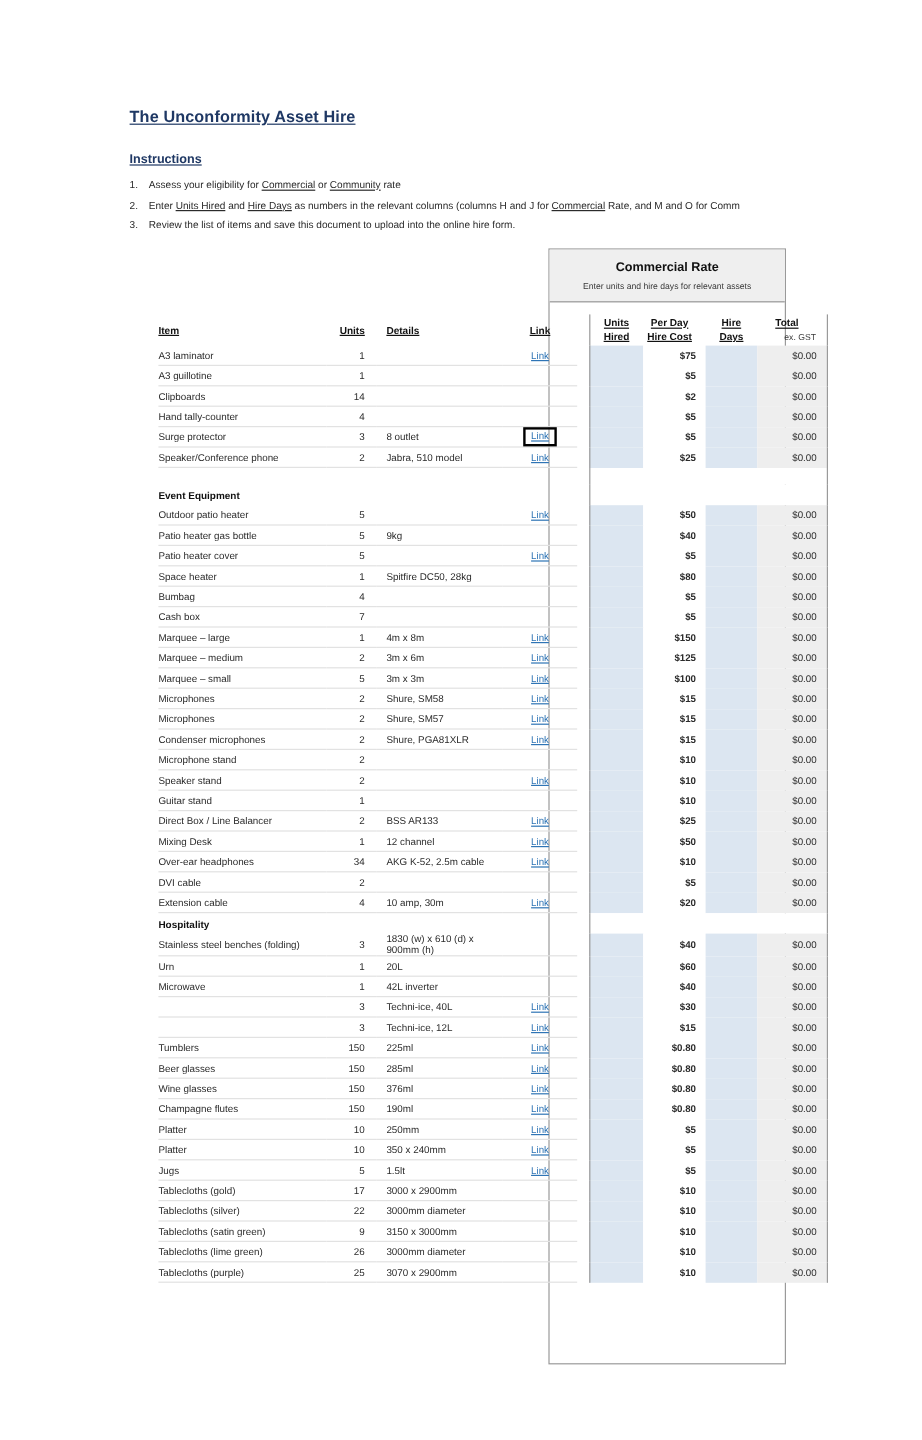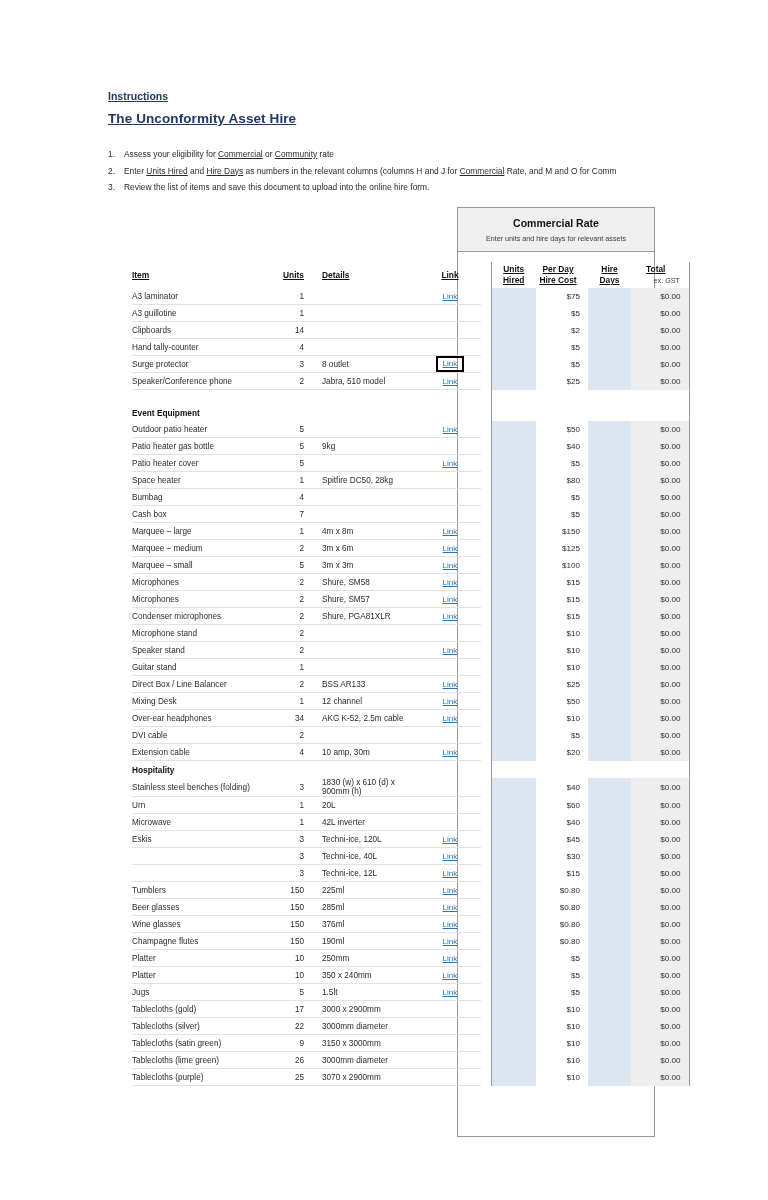--- a/index.html
+++ b/index.html
@@ -86,21 +86,21 @@
     margin-left: 24px;
   }
   #sheet td, #sheet th { padding: 0; vertical-align: middle; }
 
   .c-item   { width: 140px; }
   .c-units  { width: 42px;  text-align: right; padding-right: 10px !important; }
   .c-det    { width: 105px; padding-left: 8px !important; }
   .c-link   { width: 62px;  text-align: center; }
   .c-gapsp  { width: 10px; }
   .c-uh     { width: 45px; }
-  .c-pd     { width: 52px;  text-align: right; padding-right: 8px !important; }
+  .c-pd     { width: 52px;  text-align: right; padding-right: 8px !important; font-weight: bold; }
   .c-hd     { width: 43px; }
   .c-tot    { width: 58px;  text-align: right; padding-right: 8px !important; }
 
   
   tr.head-row td { height: 26px; font-size: 8.4px; font-weight: bold; color: #111; }
   tr.head-row td.c-item,
   tr.head-row td.c-units,
   tr.head-row td.c-det,
   tr.head-row td.c-link { vertical-align: top; }
   .hd-u { text-decoration: underline; }
@@ -164,22 +164,22 @@
     padding: 0 6px;
     line-height: 14px;
   }
 
   .money { font-size: 8.1px; color: #2b2b2b; }
 </style>
 </head>
 <body>
 
 <div id="doc-header">
+  <div id="doc-title">The Unconformity Asset Hire</div>
   <div id="instructions-heading">Instructions</div>
-  <div id="doc-title">The Unconformity Asset Hire</div>
   <div id="instructions-list">
       <div class="instr-row">
         <span class="instr-num">1.</span>
         <span class="instr-text">Assess your eligibility for <u>Commercial</u> or <u>Community</u> rate</span>
       </div>
       <div class="instr-row">
         <span class="instr-num">2.</span>
         <span class="instr-text">Enter <u>Units Hired</u> and <u>Hire Days</u> as numbers in the relevant columns (columns H and J for <u>Commercial</u> Rate, and M and O for Comm</span>
       </div>
       <div class="instr-row">
@@ -580,31 +580,20 @@
         <td class="c-units">1</td>
         <td class="c-det">42L inverter</td>
         <td class="c-link"></td>
         <td class="c-gapsp"></td>
         <td class="c-uh cell-input pbl"></td>
         <td class="c-pd cell-white money">$40</td>
         <td class="c-hd cell-input"></td>
         <td class="c-tot cell-total money pbr">$0.00</td>
       </tr>
       <tr class="data-row">
-        <td class="c-item">Eskis</td>
-        <td class="c-units">3</td>
-        <td class="c-det">Techni-ice, 120L</td>
-        <td class="c-link"><span class="link-txt">Link</span></td>
-        <td class="c-gapsp"></td>
-        <td class="c-uh cell-input pbl"></td>
-        <td class="c-pd cell-white money">$45</td>
-        <td class="c-hd cell-input"></td>
-        <td class="c-tot cell-total money pbr">$0.00</td>
-      </tr>
-      <tr class="data-row">
         <td class="c-item"></td>
         <td class="c-units">3</td>
         <td class="c-det">Techni-ice, 40L</td>
         <td class="c-link"><span class="link-txt">Link</span></td>
         <td class="c-gapsp"></td>
         <td class="c-uh cell-input pbl"></td>
         <td class="c-pd cell-white money">$30</td>
         <td class="c-hd cell-input"></td>
         <td class="c-tot cell-total money pbr">$0.00</td>
       </tr>

